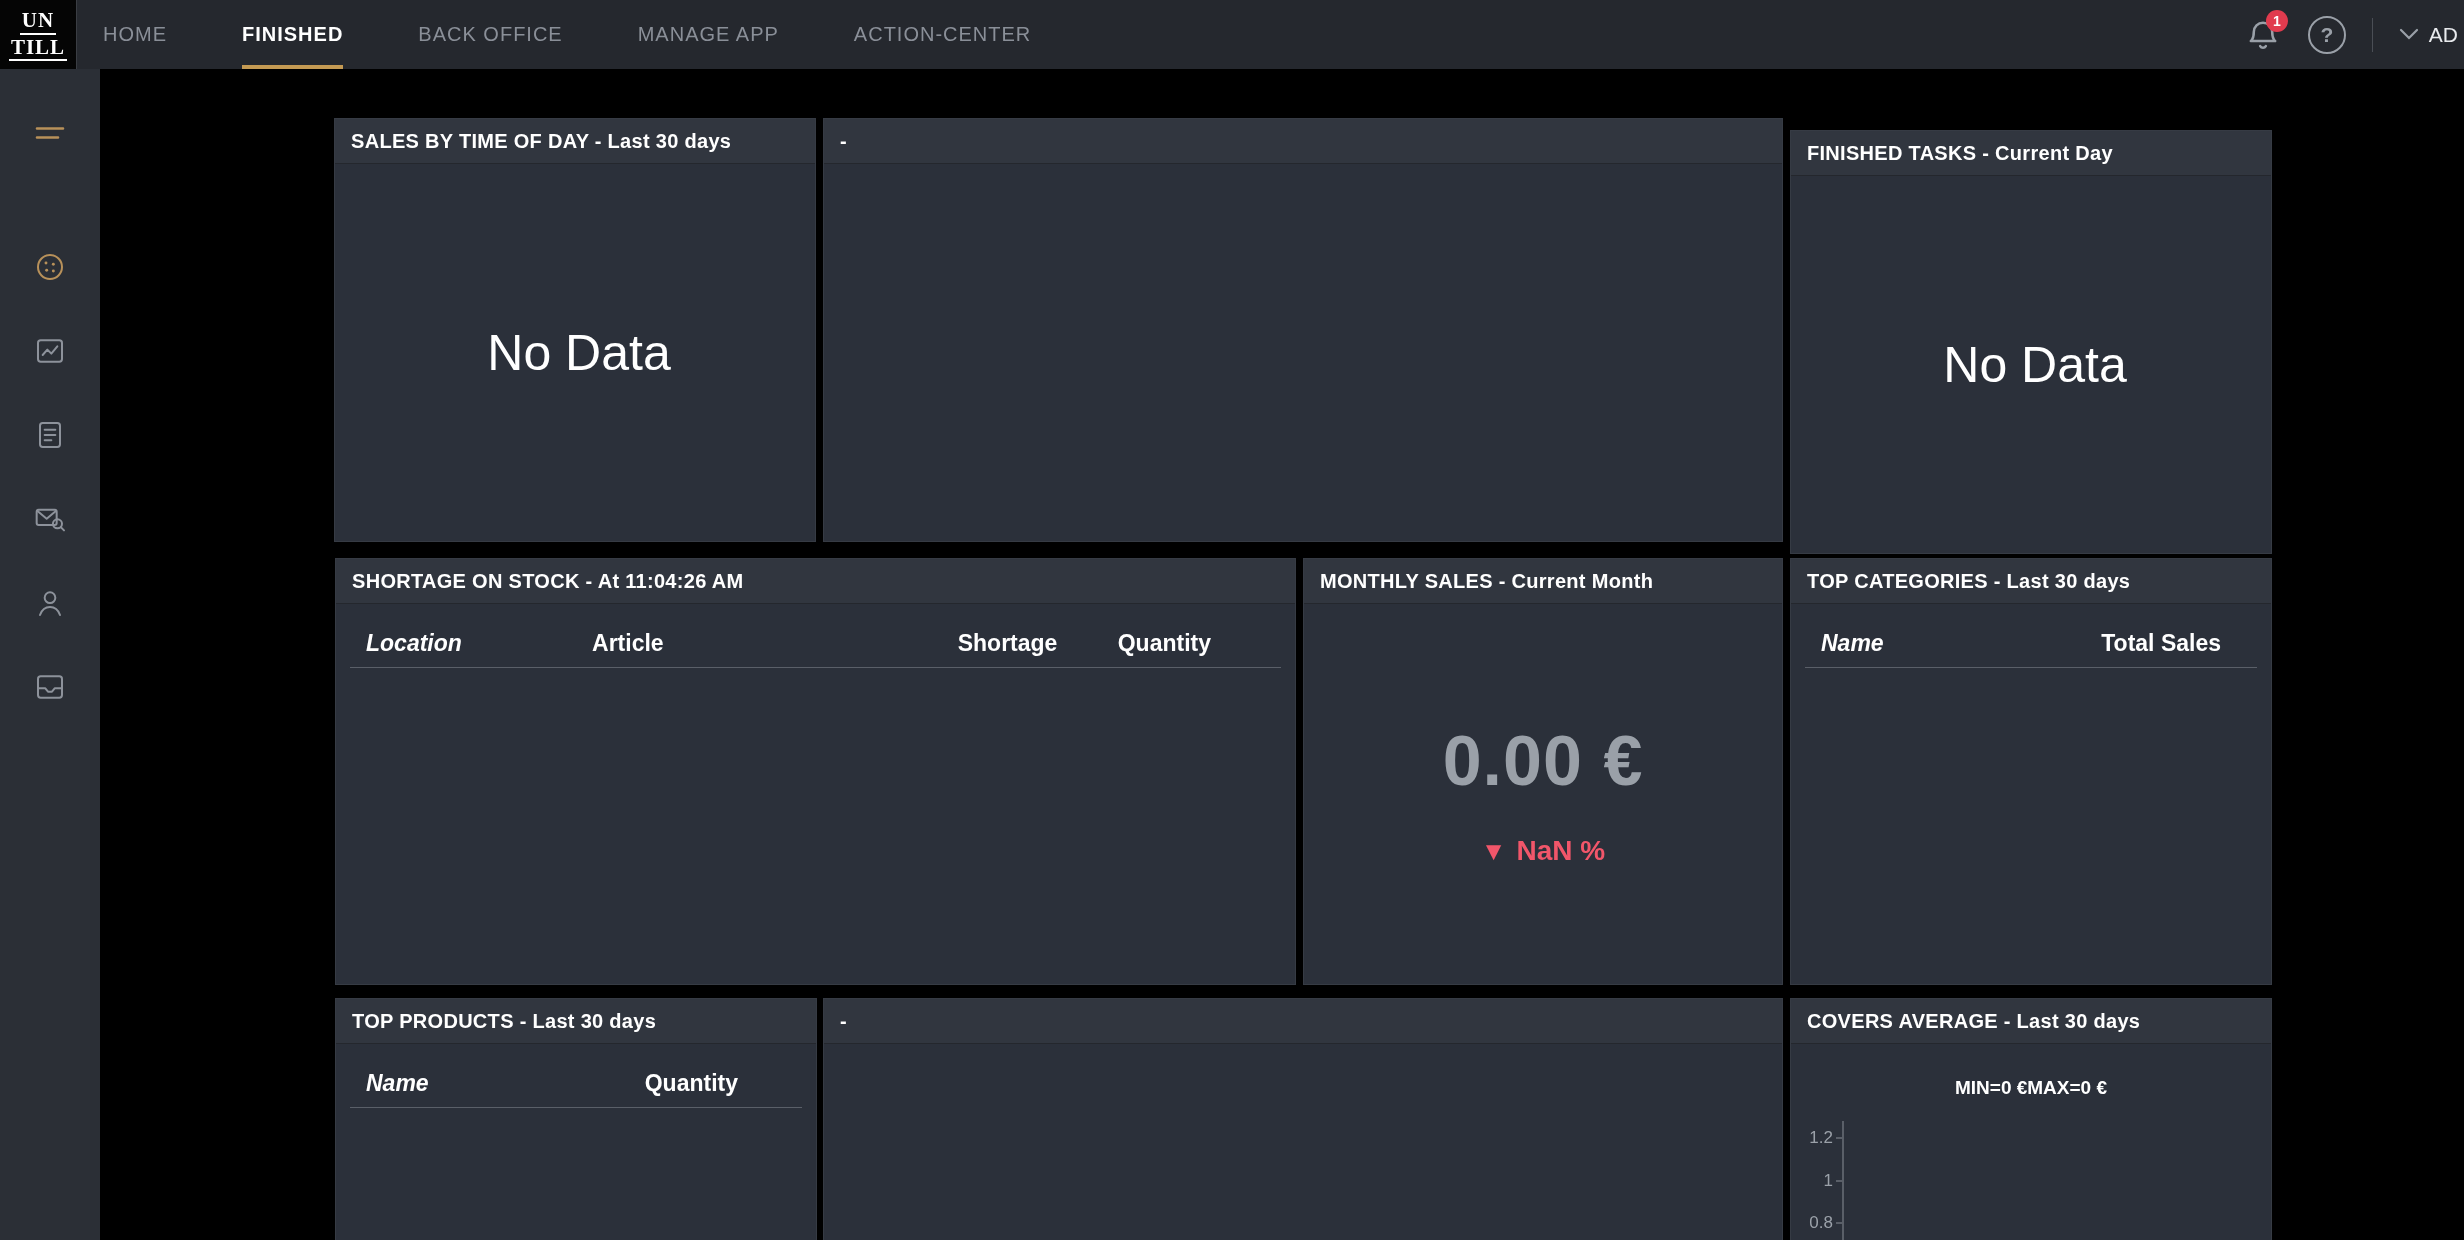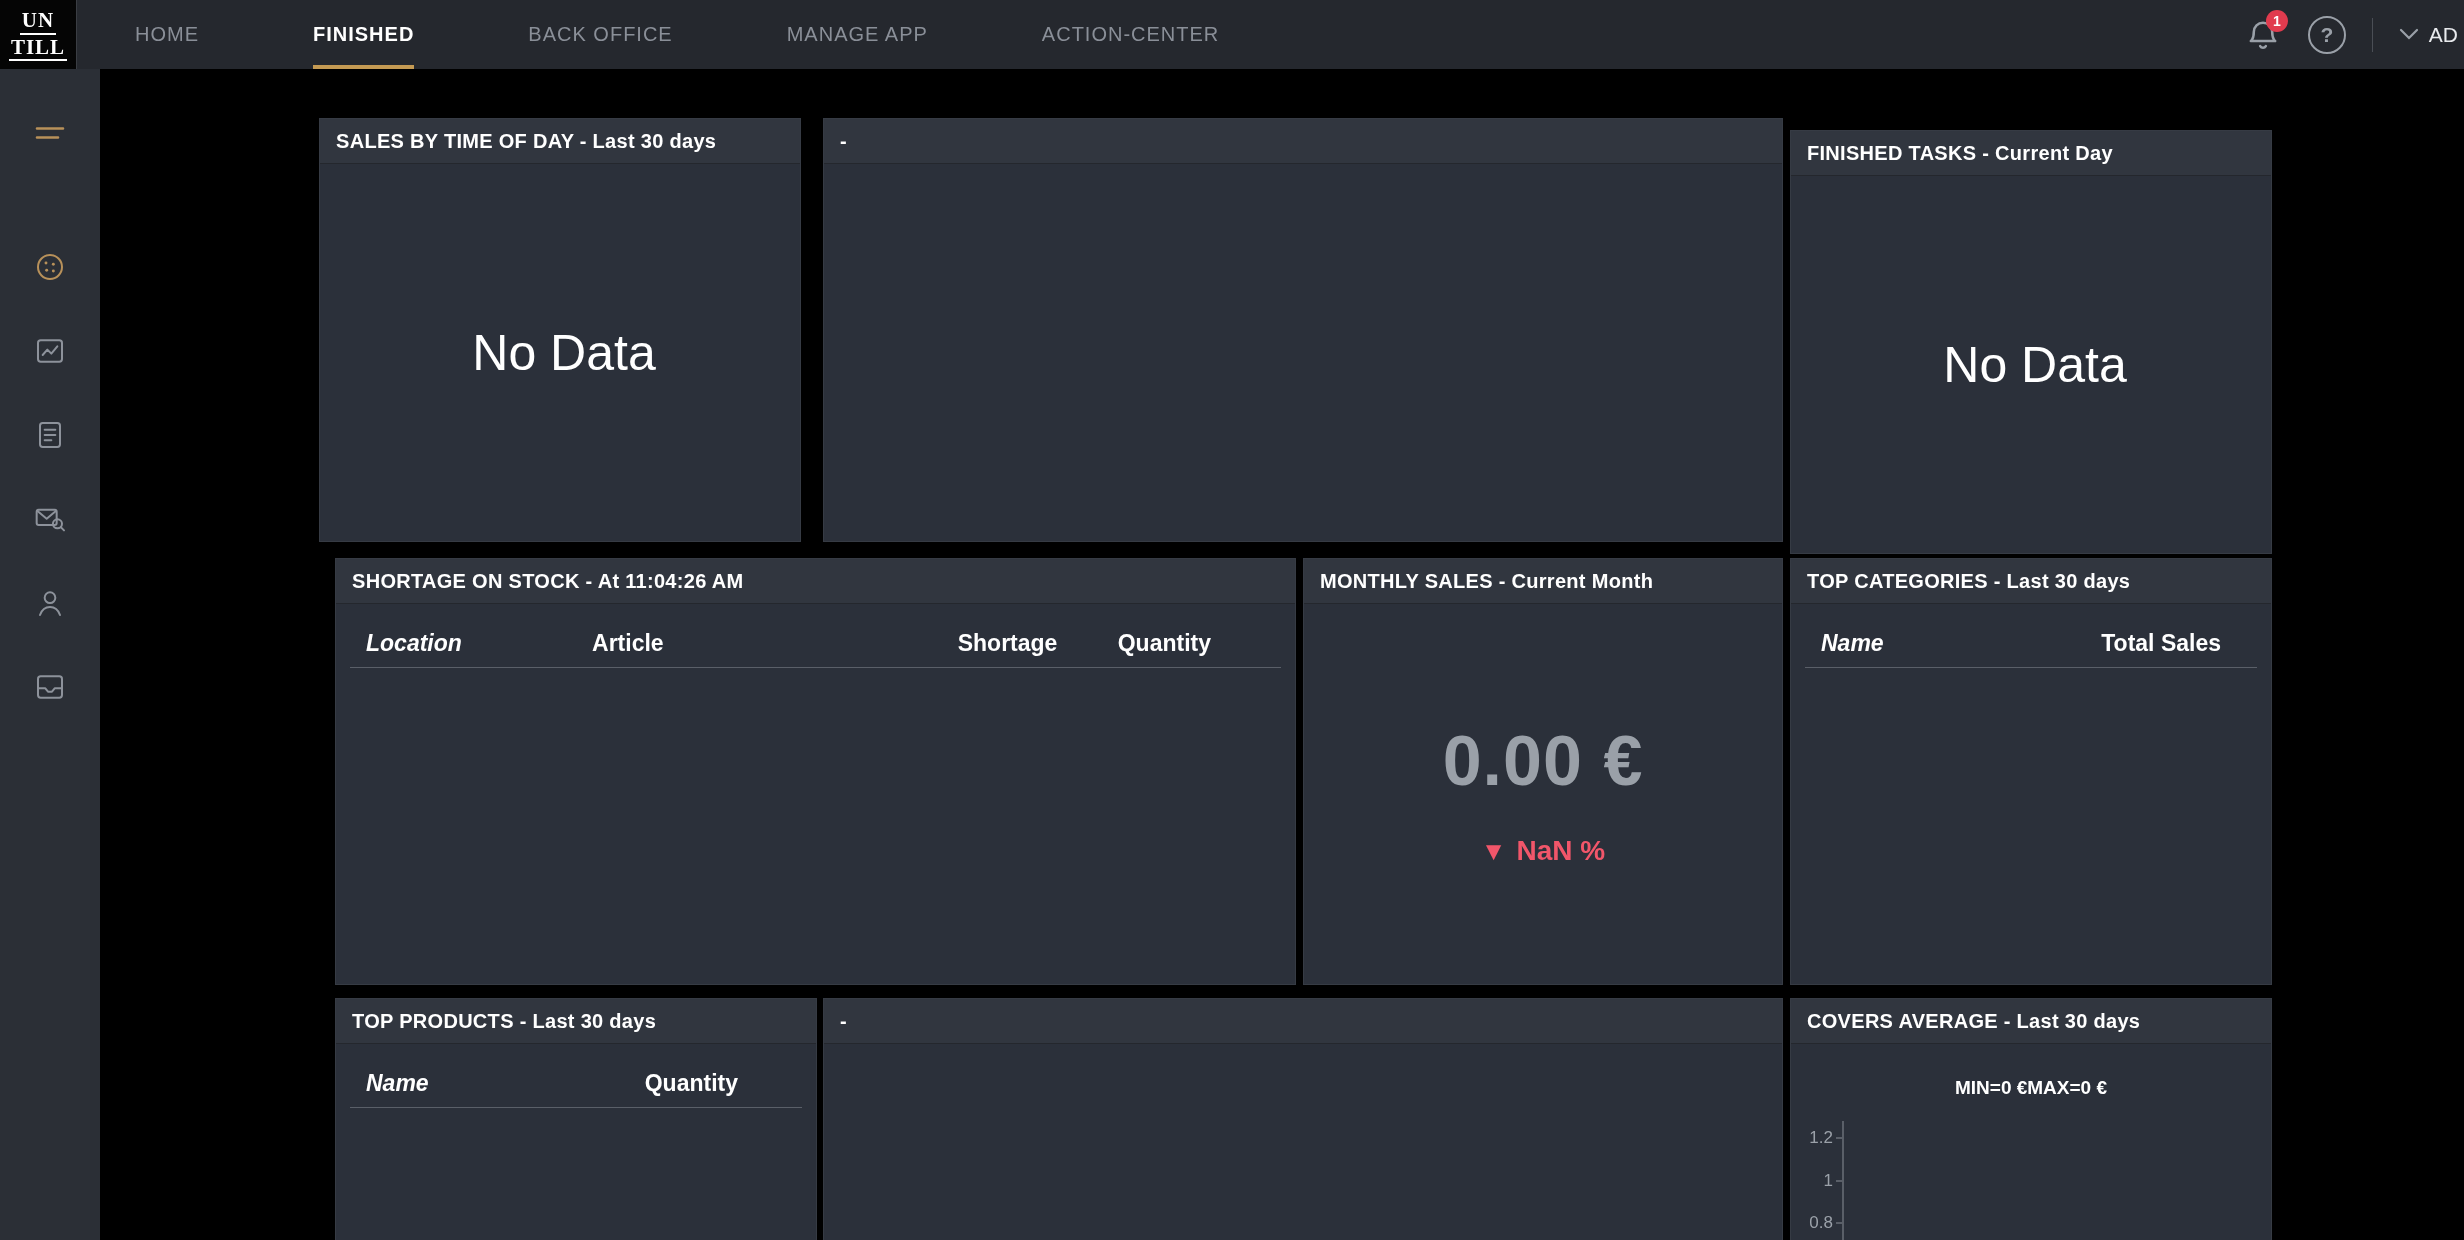--- a/index.html
+++ b/index.html
@@ -2,21 +2,21 @@
 <html><head>
 <meta charset="utf-8">
 <style>
   html,body { margin:0; padding:0; background:#15171b; font-family:"Liberation Sans", sans-serif; }
   .screen { position:relative; width:2464px; height:1240px; background:#000000; overflow:hidden; }
 
   
   .topnav { position:absolute; left:0; top:0; width:100%; height:69px; background:#25282e; display:flex; align-items:stretch; z-index:5; }
   .logo { width:76px; height:69px; background:#050505; border-right:1px solid #3a3d43; display:flex; flex-direction:column; align-items:center; justify-content:center; cursor:pointer; }
   .logo-line { color:#fff; font-family:"Liberation Serif", serif; font-weight:700; font-size:21px; line-height:1.15; border-bottom:2px solid #fff; letter-spacing:1px; padding:0 2px; }
-  .nav-items { display:flex; align-items:stretch; margin-left:58px; gap:114px; }
+  .nav-items { display:flex; align-items:stretch; margin-left:26px; gap:75px; }
   .nav-item { position:relative; display:flex; align-items:center; color:#8a8f98; font-size:20px; letter-spacing:1px; cursor:pointer; }
   .nav-item.active { color:#ffffff; font-weight:700; }
   .nav-item.active::after { content:""; position:absolute; left:0; right:0; bottom:0; height:4px; background:#c49a53; }
   .nav-right { position:absolute; right:0; top:0; height:69px; display:flex; align-items:center; gap:26px; padding-right:6px; }
   .bell-wrap { position:relative; width:38px; height:38px; cursor:pointer; }
   .badge { position:absolute; top:-6px; right:-6px; min-width:22px; height:22px; border-radius:11px; background:#e13b4e; color:#fff; font-size:14px; font-weight:700; display:flex; align-items:center; justify-content:center; }
   .help-circle { width:34px; height:34px; border-radius:50%; border:2px solid #9aa0a8; color:#9aa0a8; font-size:21px; font-weight:700; display:flex; align-items:center; justify-content:center; cursor:pointer; }
   .nav-divider { width:1px; height:34px; background:#4a4e55; }
   .user-area { display:flex; align-items:center; gap:10px; cursor:pointer; }
   .user-label { color:#e8eaed; font-size:21px; white-space:nowrap; }
@@ -142,21 +142,21 @@
     <div class="side-icon">
       <svg width="32" height="32" viewBox="0 0 24 24" fill="none" stroke="#8d929b" stroke-width="1.5" stroke-linecap="round" stroke-linejoin="round">
         <rect x="3" y="4" width="18" height="16" rx="2"></rect>
         <path d="M3 13h5.5l2 2.5h3l2-2.5H21"></path>
       </svg>
     </div>
   </aside>
 
   <main class="content">
 
-    <section class="card" style="left:219px; top:49px; width:482px; height:424px;text-align:right;">
+    <section class="card" style="left:234px; top:49px; width:482px; height:424px;text-align:right;">
       <div class="card-header">SALES BY TIME OF DAY - Last 30 days</div>
       <div class="card-body center-flex">
         <span class="no-data">No Data</span>
       </div>
     </section>
 
     <section class="card" style="left:723px; top:49px; width:960px; height:424px;">
       <div class="card-header">-</div>
       <div class="card-body"></div>
     </section>

